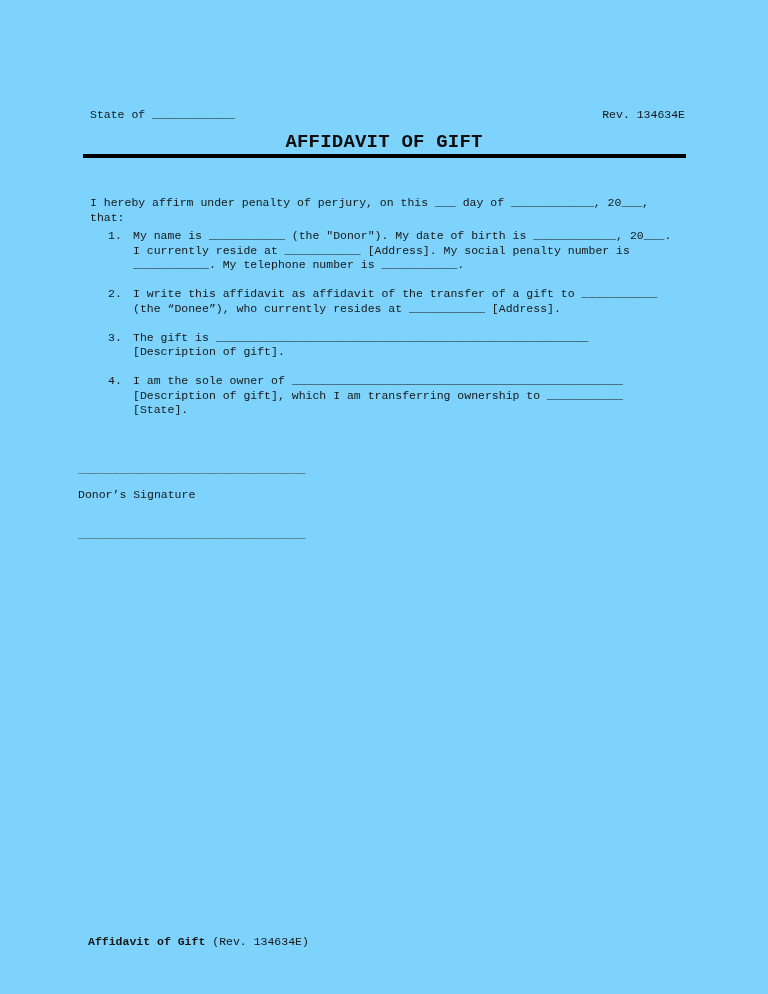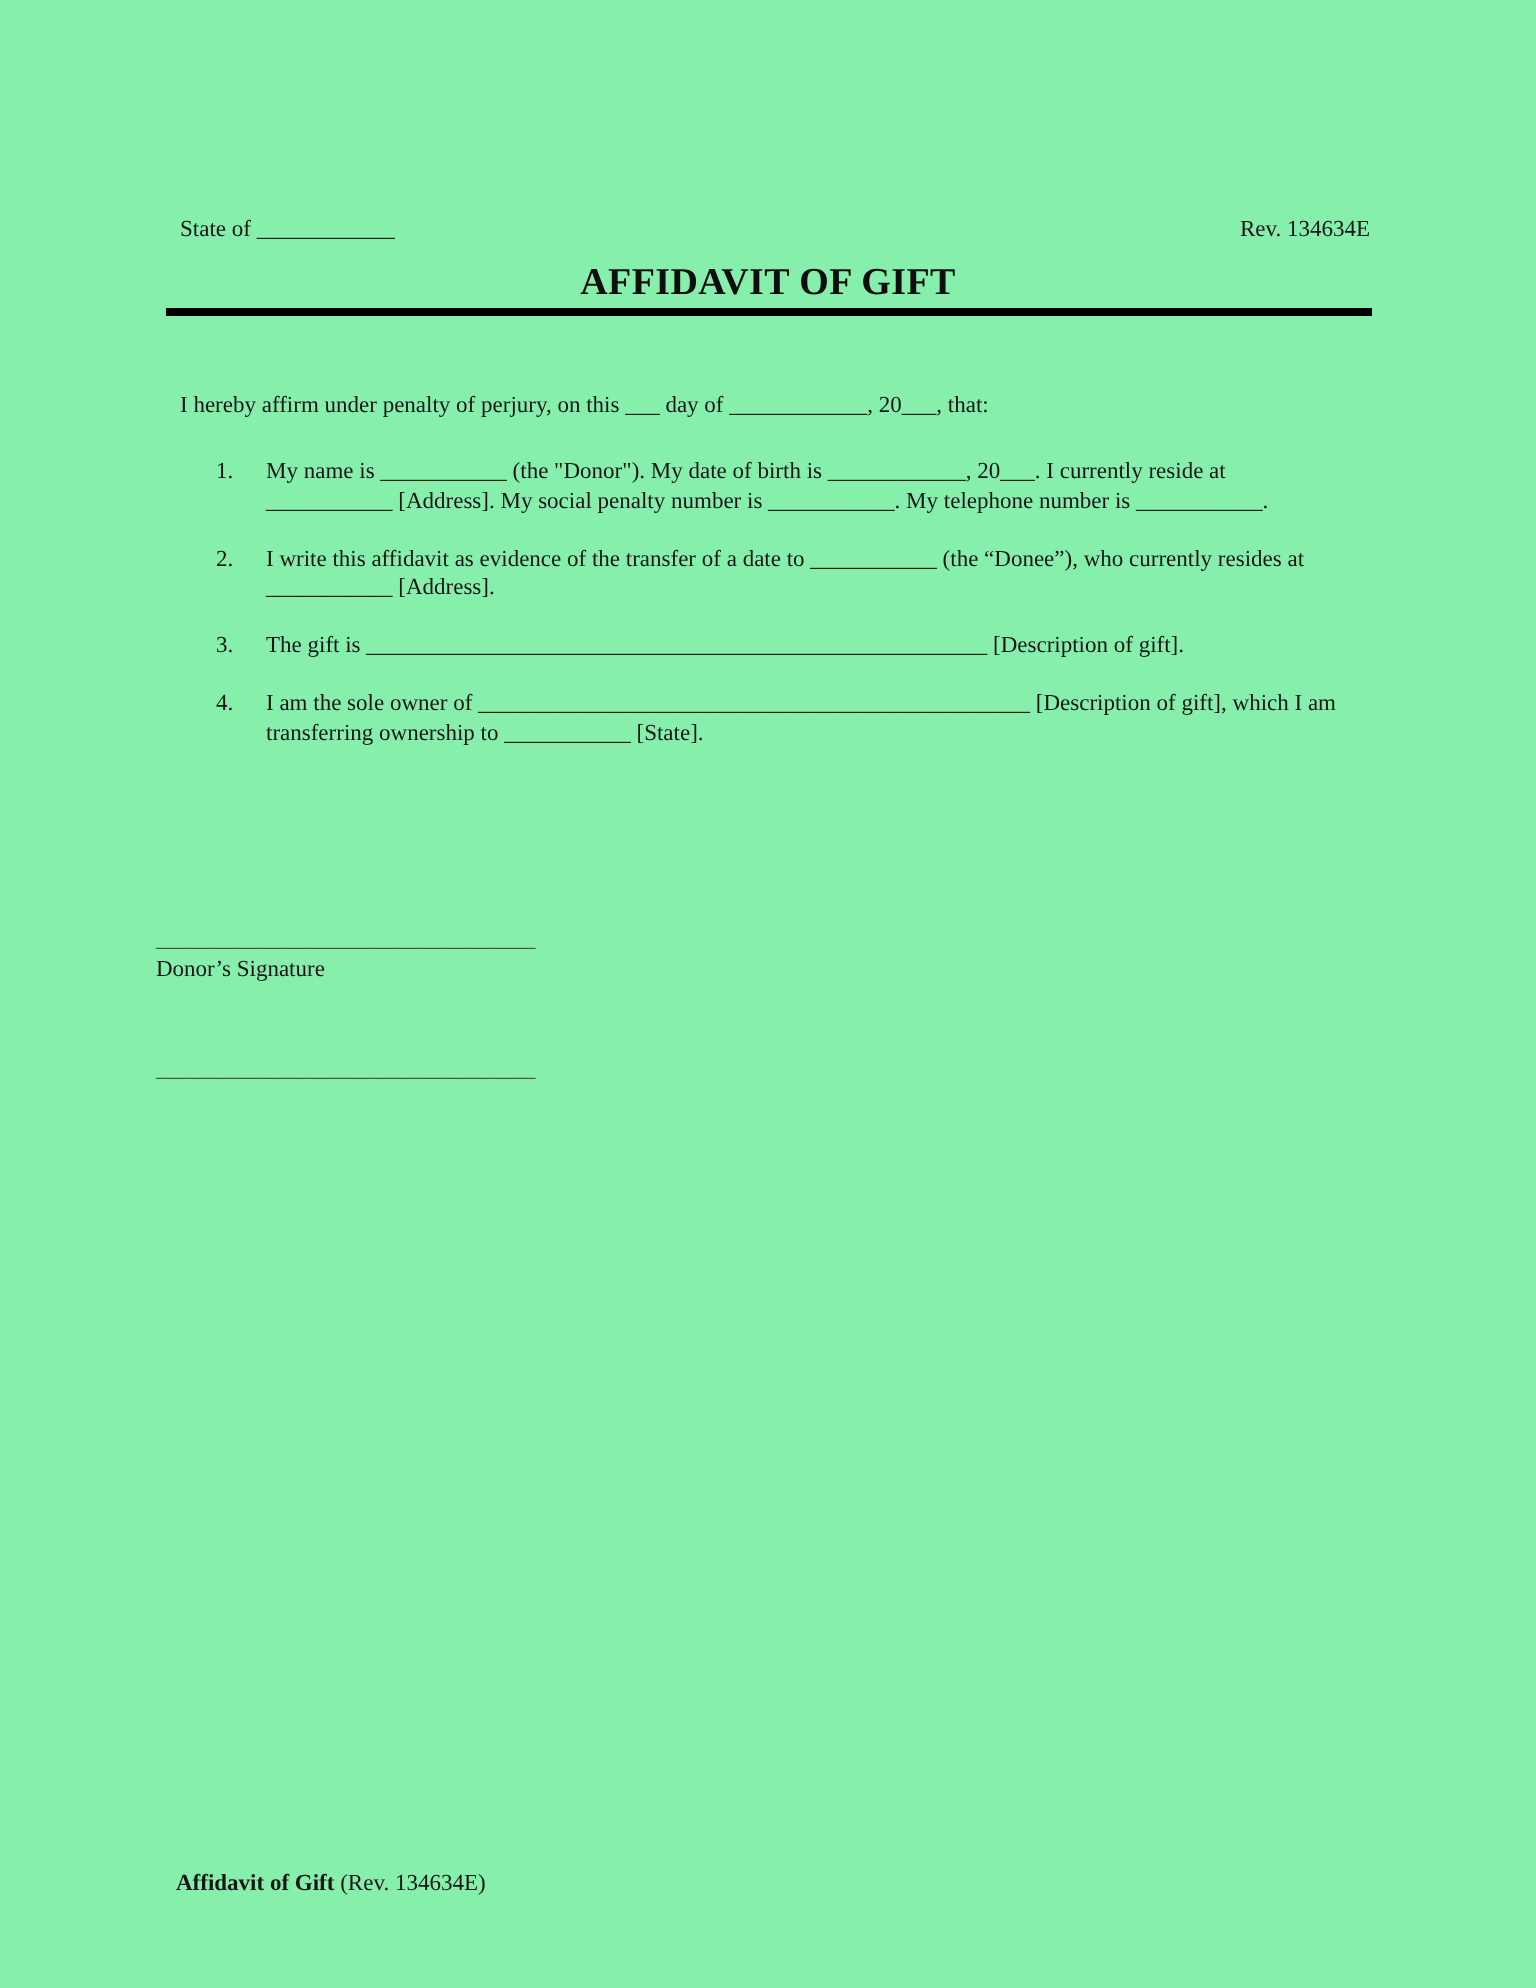--- a/index.html
+++ b/index.html
@@ -4,22 +4,22 @@
 <style>
   html, body {
     margin: 0;
     padding: 0;
     background: #ffffff;
   }
   .page {
     position: relative;
     width: 768px;
     height: 994px;
-    background: #86efac;
-    font-family: Liberation Serif, serif;
+    background: #7dd3fc;
+    font-family: Liberation Mono, monospace;
     font-size: 11.5px;
     line-height: 14.5px;
     color: #161616;
     overflow: hidden;
   }
   .header-row {
     position: absolute;
     top: 108px;
     left: 90px;
     right: 83px;
@@ -82,20 +82,21 @@
     position: absolute;
     left: 78px;
   }
   .sig-block.donor { top: 463px; }
   .sig-block.donee { top: 528px; }
   .sig-line {
     color: #4a4a4a;
     white-space: nowrap;
   }
   .sig-label {
+    margin-top: 10px;
     color: #161616;
   }
   .doc-footer {
     position: absolute;
     top: 935px;
     left: 88px;
     right: 83px;
   }
   .doc-footer .bold { font-weight: bold; }
 </style>
@@ -115,21 +116,21 @@
 
   <p class="intro">I hereby affirm under penalty of perjury, on this ___ day of ____________, 20___, that:</p>
 
   <ol class="items">
     <li class="item">
       <span class="num">1.</span>
       <span class="txt">My name is ___________ (the "Donor"). My date of birth is ____________, 20___. I currently reside at ___________ [Address]. My social penalty number is ___________. My telephone number is ___________.</span>
     </li>
     <li class="item">
       <span class="num">2.</span>
-      <span class="txt">I write this affidavit as evidence of the transfer of a date to ___________ (the “Donee”), who currently resides at ___________ [Address].</span>
+      <span class="txt">I write this affidavit as affidavit of the transfer of a gift to ___________ (the “Donee”), who currently resides at ___________ [Address].</span>
     </li>
     <li class="item">
       <span class="num">3.</span>
       <span class="txt">The gift is ______________________________________________________ [Description of gift].</span>
     </li>
     <li class="item">
       <span class="num">4.</span>
       <span class="txt">I am the sole owner of ________________________________________________ [Description of gift], which I am transferring ownership to ___________ [State].</span>
     </li>
   </ol>

